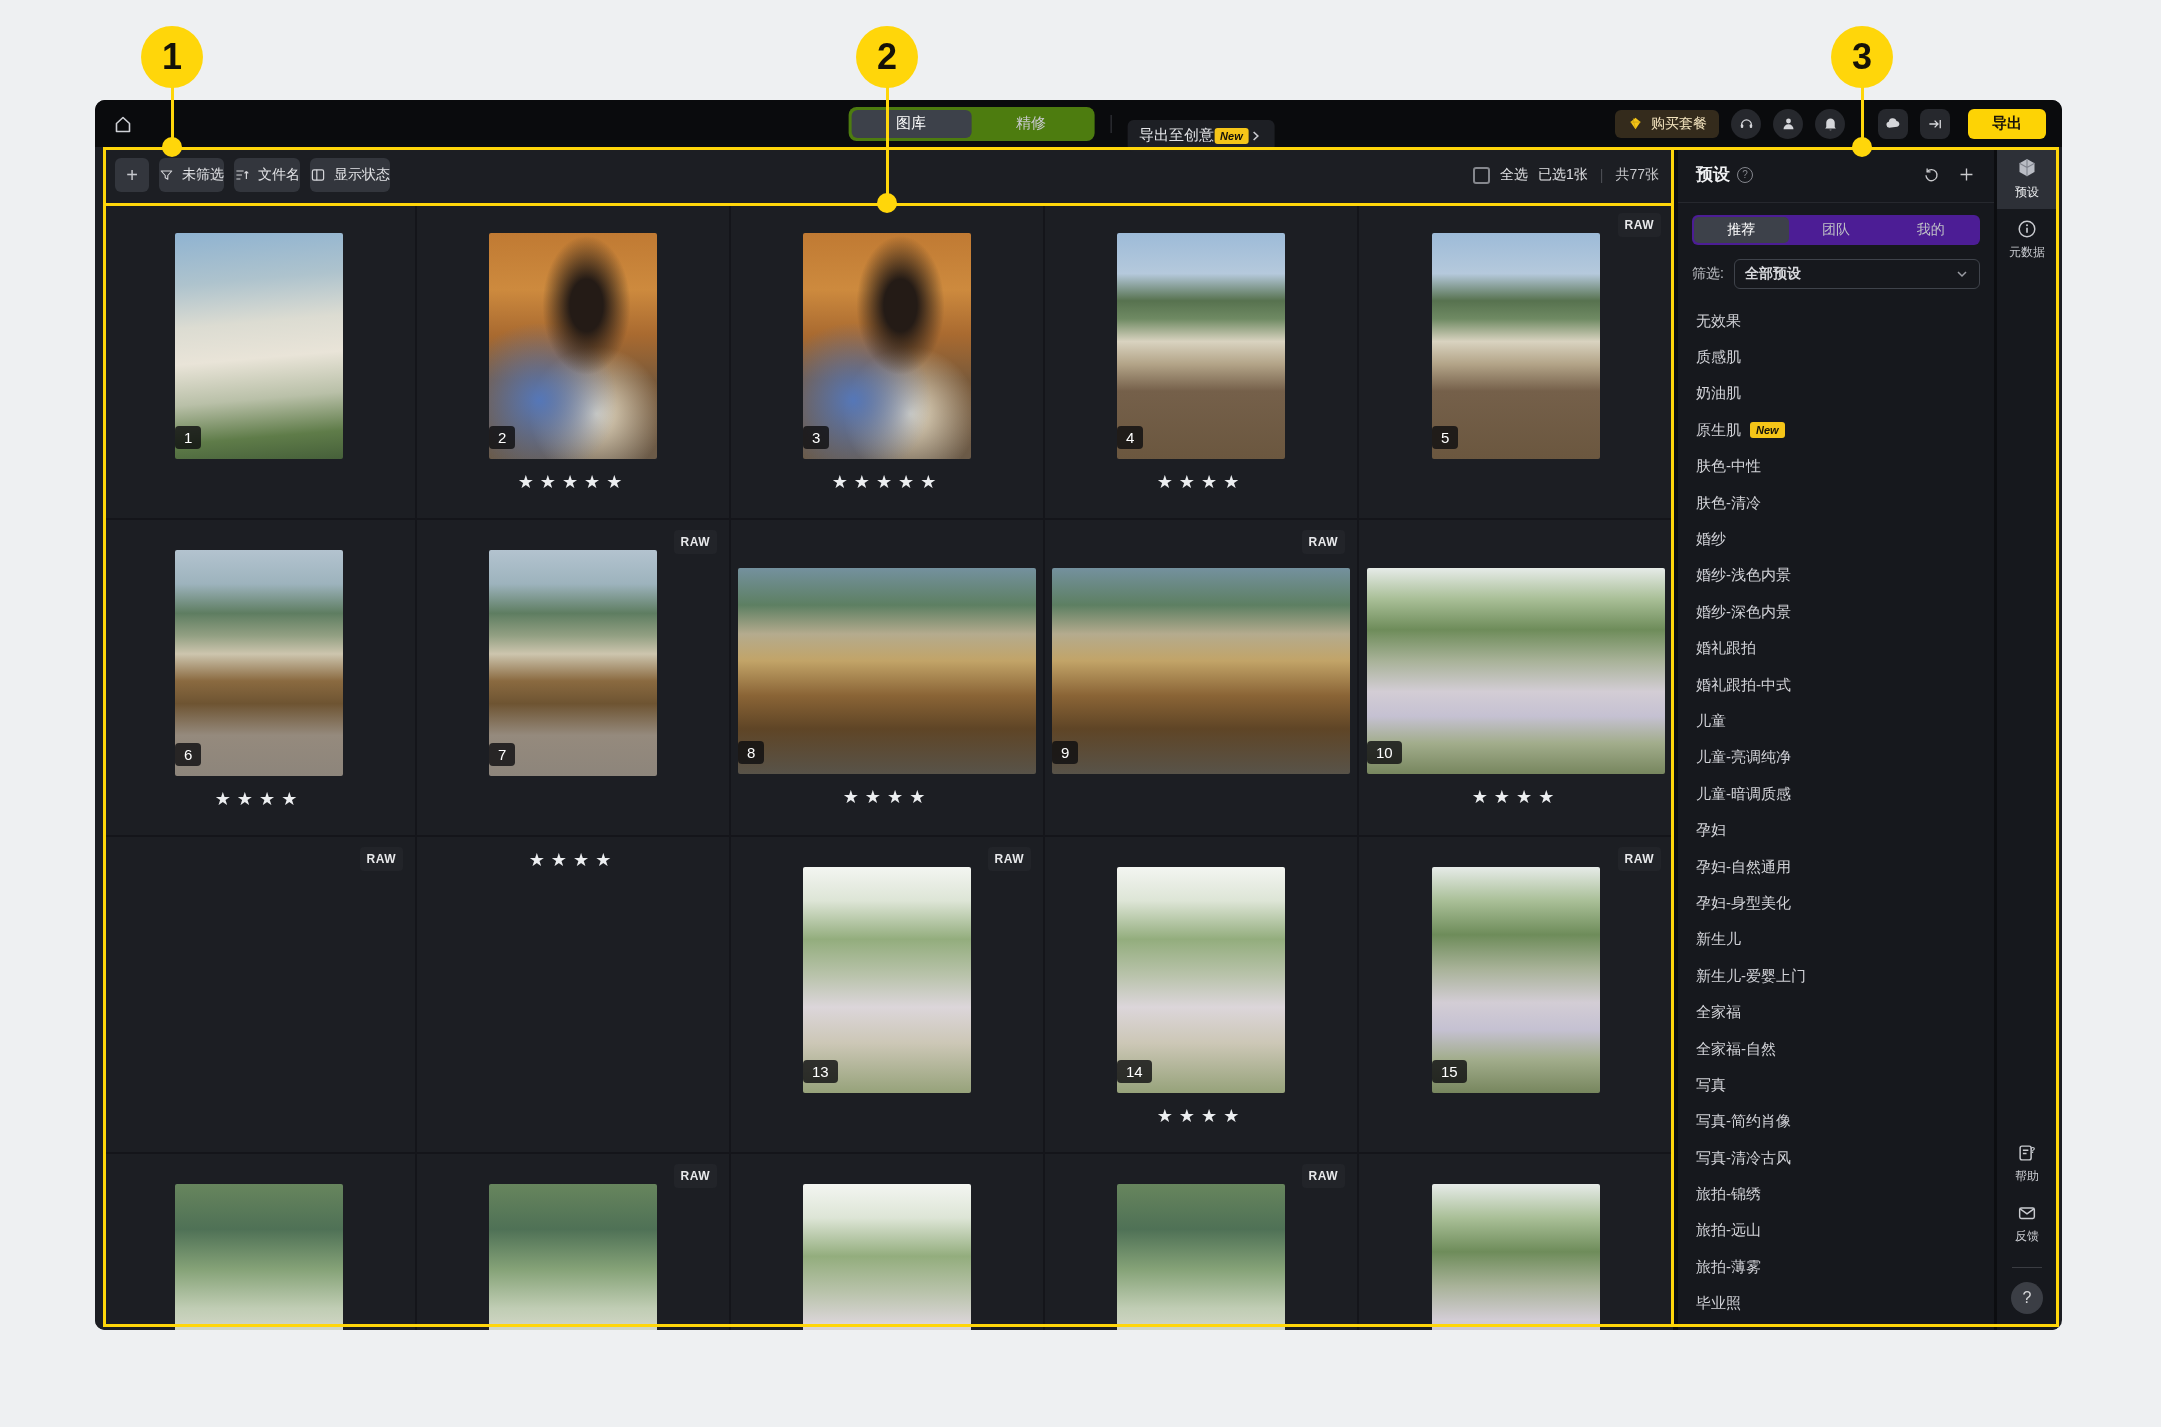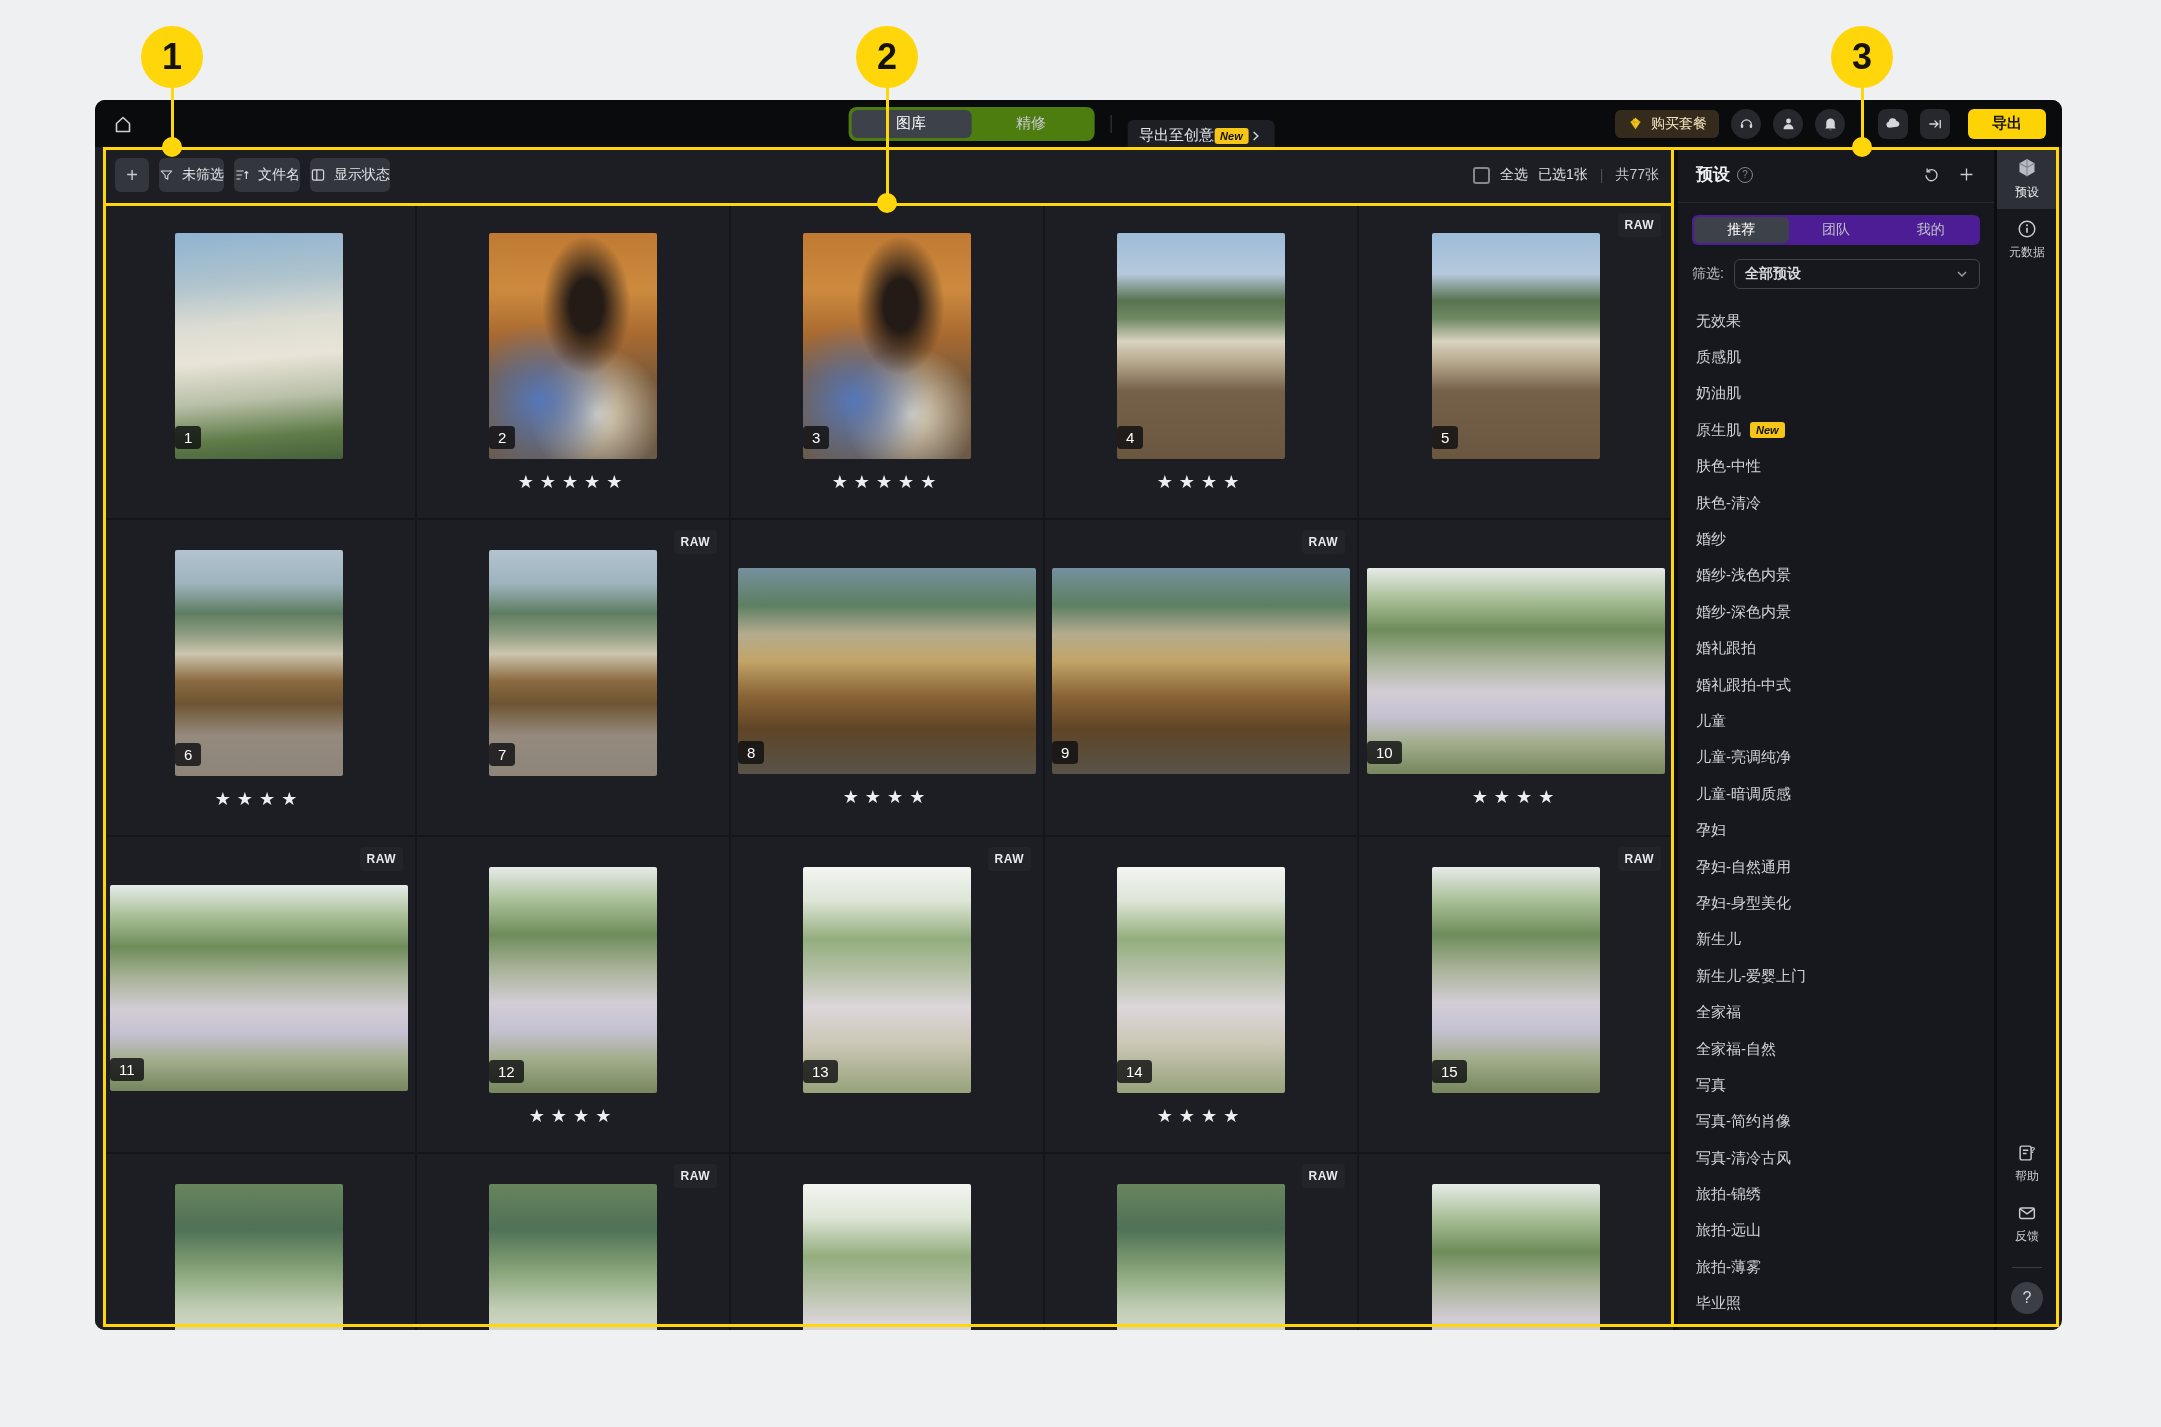--- a/index.html
+++ b/index.html
@@ -270,29 +270,23 @@
             </div>
             <span class="raw-badge">RAW</span>
           </div>
           <div class="cell">
             <div class="thumb o-l art-meadow">
               <span class="num-badge">10</span>
             </div>
             <div class="stars">★★★★</div>
           </div>
           <div class="cell">
-            <div class="thumb o-l art-meadow">
-              <span class="num-badge">11</span>
-            </div>
-            <span class="raw-badge">RAW</span>
-          </div>
-          <div class="cell">
-            <div class="thumb o-p art-meadow">
-              <span class="num-badge">12</span>
-            </div>
+            <span class="raw-badge">RAW</span>
+          </div>
+          <div class="cell">
             <div class="stars">★★★★</div>
           </div>
           <div class="cell">
             <div class="thumb o-p art-meadow2">
               <span class="num-badge">13</span>
             </div>
             <span class="raw-badge">RAW</span>
           </div>
           <div class="cell">
             <div class="thumb o-p art-meadow2">

